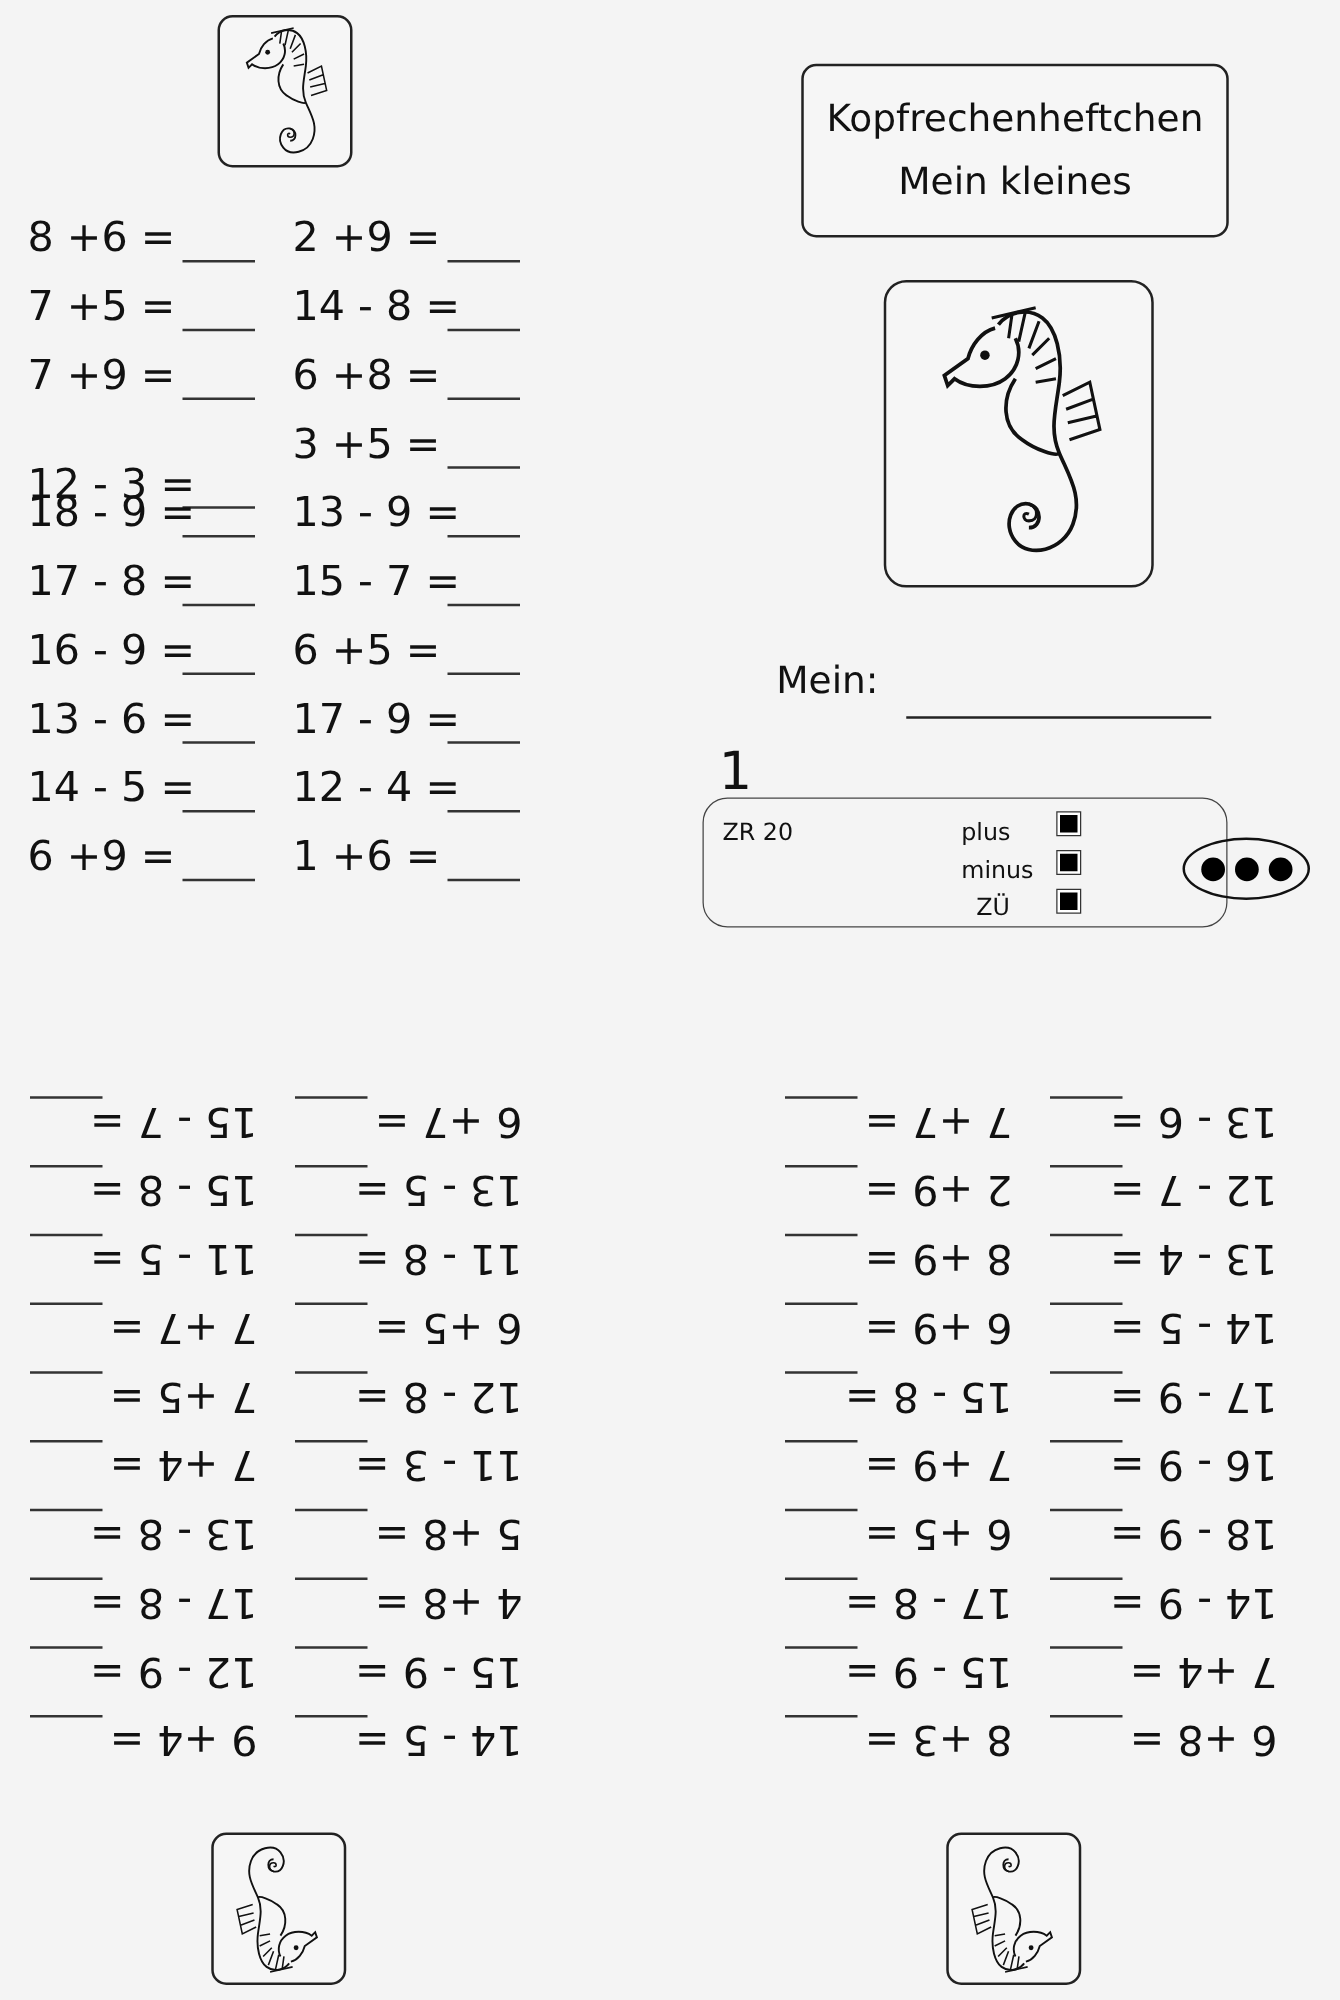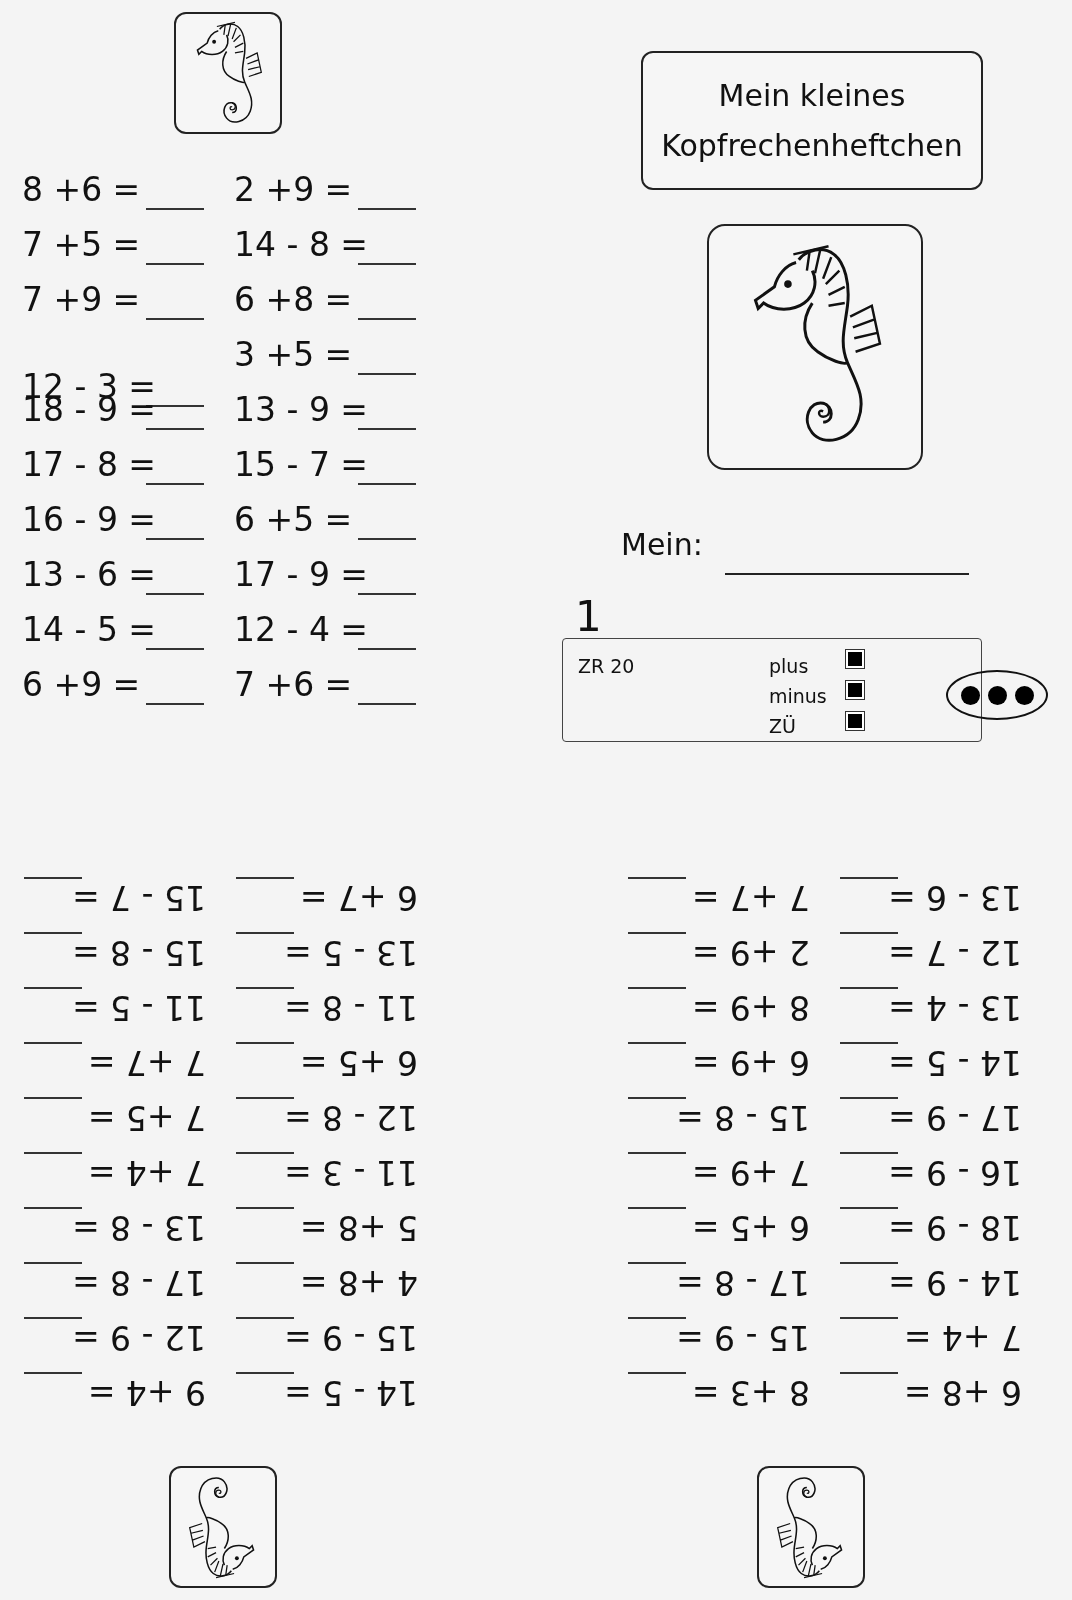--- a/index.html
+++ b/index.html
@@ -11,21 +11,21 @@
   .rbox { border:2px solid #222; border-radius:12px; background:#f6f6f6; box-sizing:border-box; }
   .eq-grid { position:absolute; }
   .eq-row { position:absolute; height:40px; display:flex; align-items:flex-end; font-size:33px; line-height:40px; }
   .eq-row .expr { display:inline-block; text-align:right; white-space:pre; }
   .eq-row .blank { display:inline-block; width:58px; border-bottom:2px solid #333; margin-left:6px; height:30px; }
   .rot { transform:rotate(180deg); transform-origin:center center; }
   .title-box { left:641px; top:51px; width:342px; height:139px; display:flex; flex-direction:column; align-items:center; justify-content:center; font-size:30px; line-height:50px; }
   .name-label { left:621px; top:527px; font-size:30px; }
   .name-line { left:725px; top:573px; width:244px; border-bottom:2px solid #222; }
   .number-one { left:575px; top:594px; font-size:42px; line-height:46px; }
-  .info-box { left:562px; top:638px; width:420px; height:104px; border:1.5px solid #444; border-radius:4px; box-sizing:border-box; }
+  .info-box { left:562px; top:638px; width:420px; height:104px; border:1.5px solid #444; border-radius:20px; box-sizing:border-box; }
   .info-text { font-size:19px; }
   .chk { width:20px; height:20px; border:1.5px solid #333; box-sizing:border-box; display:flex; align-items:center; justify-content:center; background:#fff; }
   .chk span { width:14px; height:14px; background:#000; display:block; }
   .dots-oval { left:946px; top:670px; width:102px; height:50px; border:2.5px solid #111; border-radius:50%; box-sizing:border-box; display:flex; align-items:center; justify-content:center; gap:8px; }
   .dot { width:19px; height:19px; border-radius:50%; background:#000; }
   svg { display:block; }
 </style>
 </head>
 <body>
 
@@ -121,47 +121,47 @@
       </div>
       <div class="eq-row" style="top: 610px; left: 234px;">
         <span class="expr" style="width: 118px;">12 - 4 =</span>
         <span class="blank"></span>
       </div>
       <div class="eq-row" style="top: 665px; left: 22px;">
         <span class="expr" style="width: 118px;">6 +9 =</span>
         <span class="blank"></span>
       </div>
       <div class="eq-row" style="top: 665px; left: 234px;">
-        <span class="expr" style="width: 118px;">7 +6 =</span>
+        <span class="expr" style="width: 118px;">1 +6 =</span>
         <span class="blank"></span>
       </div>
     </div>
 </div>
 
 <div class="abs rbox title-box">
+  <div>Kopfrechenheftchen</div>
   <div>Mein kleines</div>
-  <div>Kopfrechenheftchen</div>
 </div>
 
 <div class="abs rbox" style="left:707px; top:224px; width:216px; height:246px; border-radius:18px;">
   <svg width="200" height="230" viewBox="-10 0 120 170" style="margin:4px auto 0;">
     <use href="#seahorse"></use>
   </svg>
 </div>
 
 <div class="abs name-label">Mein:</div>
 <div class="abs name-line"></div>
 
 <div class="abs number-one">1</div>
 
 <div class="abs info-box">
   <div class="abs info-text" style="left:15px; top:16px;">ZR 20</div>
   <div class="abs info-text" style="left:206px; top:16px;">plus</div>
   <div class="abs info-text" style="left:206px; top:46px;">minus</div>
-  <div class="abs info-text" style="left:206px; top:76px;">ZÜ</div>
+  <div class="abs info-text" style="left:218px; top:76px;">ZÜ</div>
   <div class="abs chk" style="left:282px; top:10px;">
       <span></span>
     </div>
   <div class="abs chk" style="left:282px; top:41px;">
       <span></span>
     </div>
   <div class="abs chk" style="left:282px; top:72px;">
       <span></span>
     </div>
 </div>

